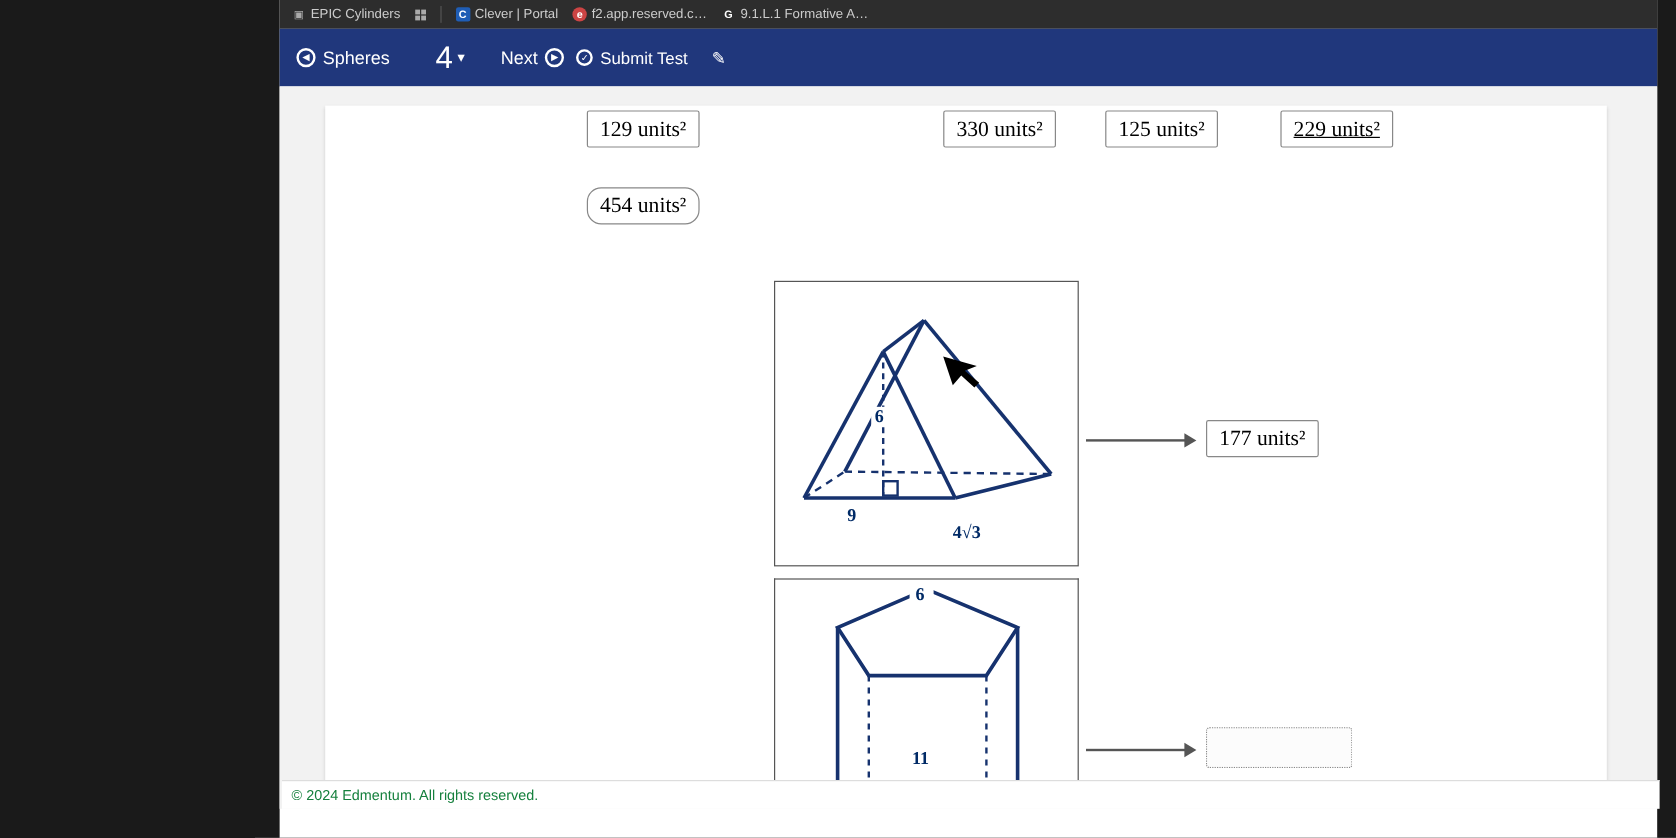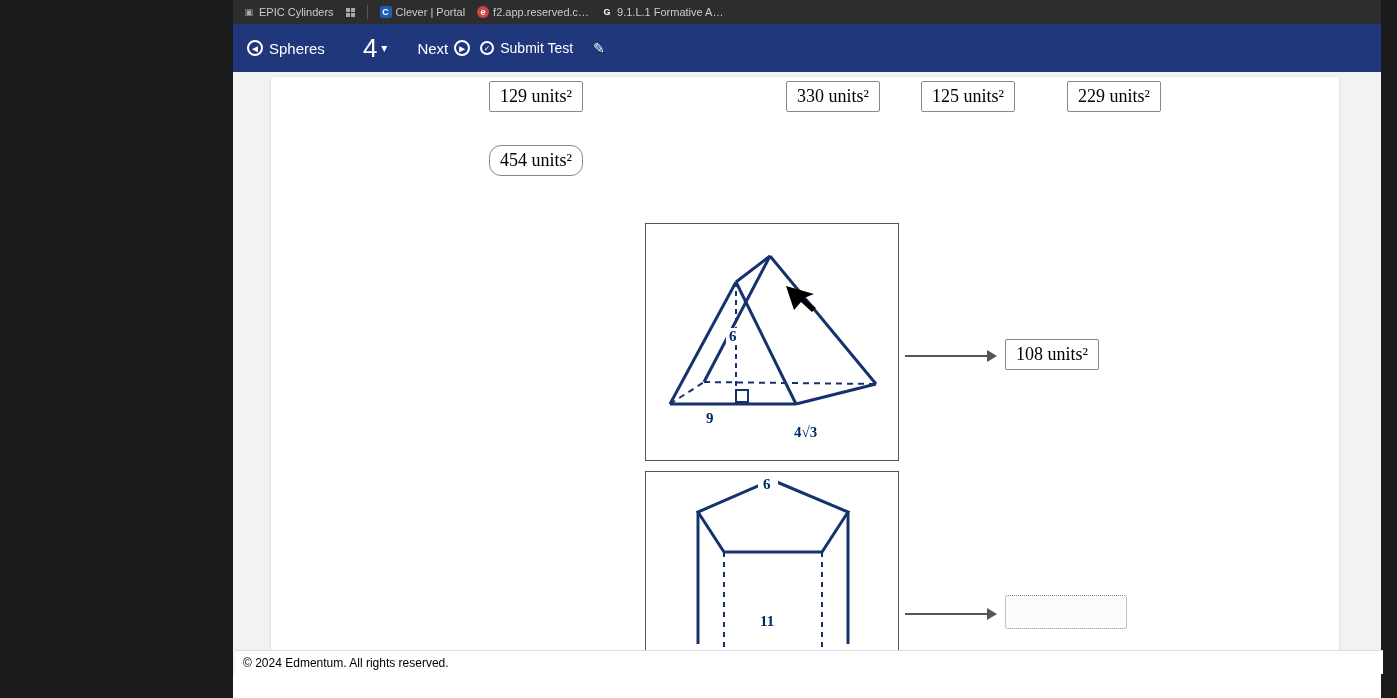--- a/index.html
+++ b/index.html
@@ -127,21 +127,21 @@
   .tool-icon { font-size: 14px; margin-left: 10px; }
 
   
   .content {
     position: relative;
     height: 602px;
     background: #f2f2f2;
   }
   .white-stage {
     position: absolute;
-    left: 38px; top: 5px;
+    left: 38px; top: 16px;
     width: 1068px;
     height: 576px;
     background: #fff;
     box-shadow: 0 1px 3px rgba(0,0,0,0.15);
     padding-top: 27px;
   }
   .answer-tile {
     position: absolute;
     border: 1px solid #888;
     border-radius: 2px;
@@ -187,21 +187,21 @@
   }
   .footer {
     position: absolute;
     left: 2px; bottom: 0;
     height: 24px;
     width: 100%;
     display: flex;
     align-items: center;
     padding-left: 8px;
     font-size: 12px;
-    color: #000000;
+    color: #15803d;
     background: #fff;
     border-top: 1px solid #ddd;
   }
 </style>
 </head>
 <body>
 
 <div class="left-dark"></div>
 <div class="right-edge"></div>
 
@@ -258,21 +258,21 @@
 
       <div class="answer-tile" style="left:218px; top:4px;">
         <span>129 units²</span>
       </div>
       <div class="answer-tile" style="left:504px; top:4px;margin-left:11px;">
         <span>330 units²</span>
       </div>
       <div class="answer-tile" style="left:650px; top:4px;">
         <span>125 units²</span>
       </div>
-      <div class="answer-tile" style="left:796px; top:4px;">
+      <div class="answer-tile" style="left:796px; top:4px;text-decoration:underline;">
         <span>229 units²</span>
       </div>
 
       <div class="answer-tile" style="left:218px; top:68px;border-radius:12px;">
         <span>454 units²</span>
       </div>
 
       <div class="figure-box" style="left:374px; top:146px; width:254px; height:238px;">
         <svg width="254" height="238">
 
@@ -300,21 +300,21 @@
           <text x="148" y="213" class="fig-label">4√3</text>
 
           <polygon points="140,62 148,86 155,78 166,88 170,84 158,74 168,70" fill="#000"></polygon>
         </svg>
       </div>
 
       <div class="arrow-line" style="left:634px; top:278px; width:84px;"></div>
       <div class="arrow-head" style="left:716px; top:273px;"></div>
 
       <div class="answer-tile" style="left:734px; top:262px;">
-        <span>108 units²</span>
+        <span>177 units²</span>
       </div>
 
       <div class="figure-box" style="left:374px; top:394px; width:254px; height:182px; border-bottom:none;">
         <svg width="254" height="182">
 
           <polygon points="126,8 202,40 176,80 78,80 52,40" fill="none" stroke="#16326e" stroke-width="3"></polygon>
 
           <line x1="52" y1="40" x2="52" y2="172" stroke="#16326e" stroke-width="3"></line>
           <line x1="202" y1="40" x2="202" y2="172" stroke="#16326e" stroke-width="3"></line>
 

